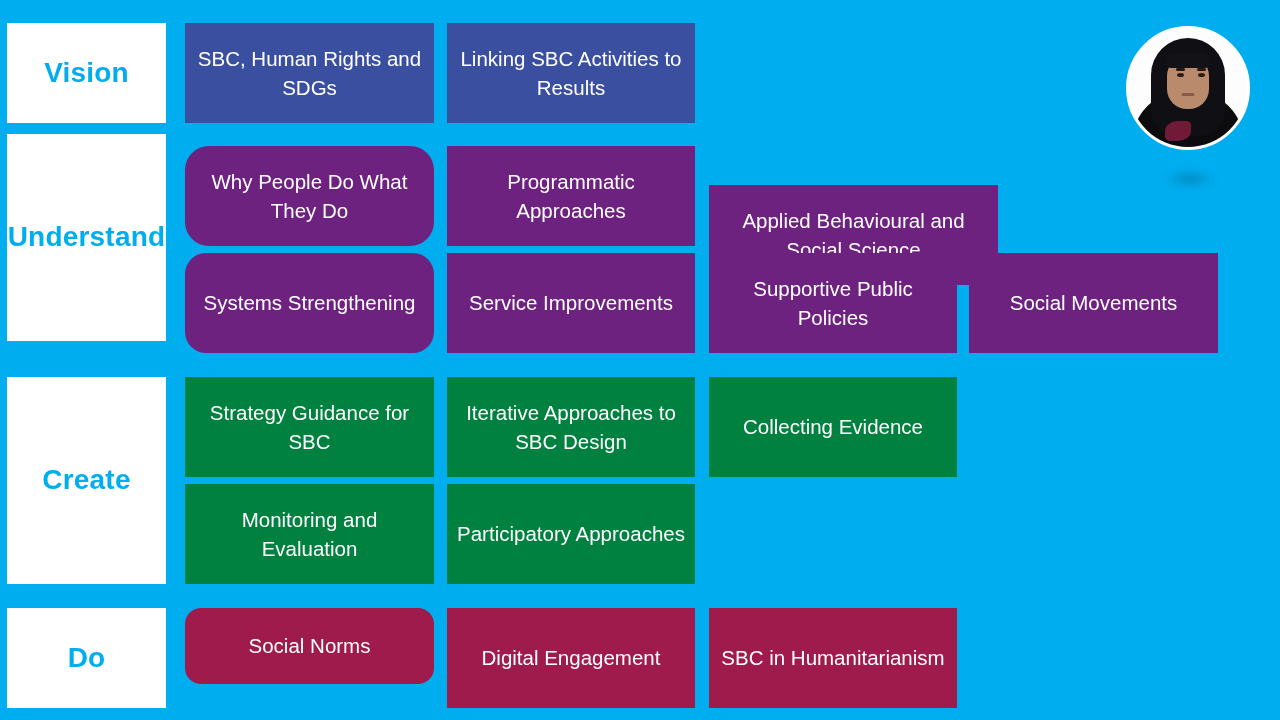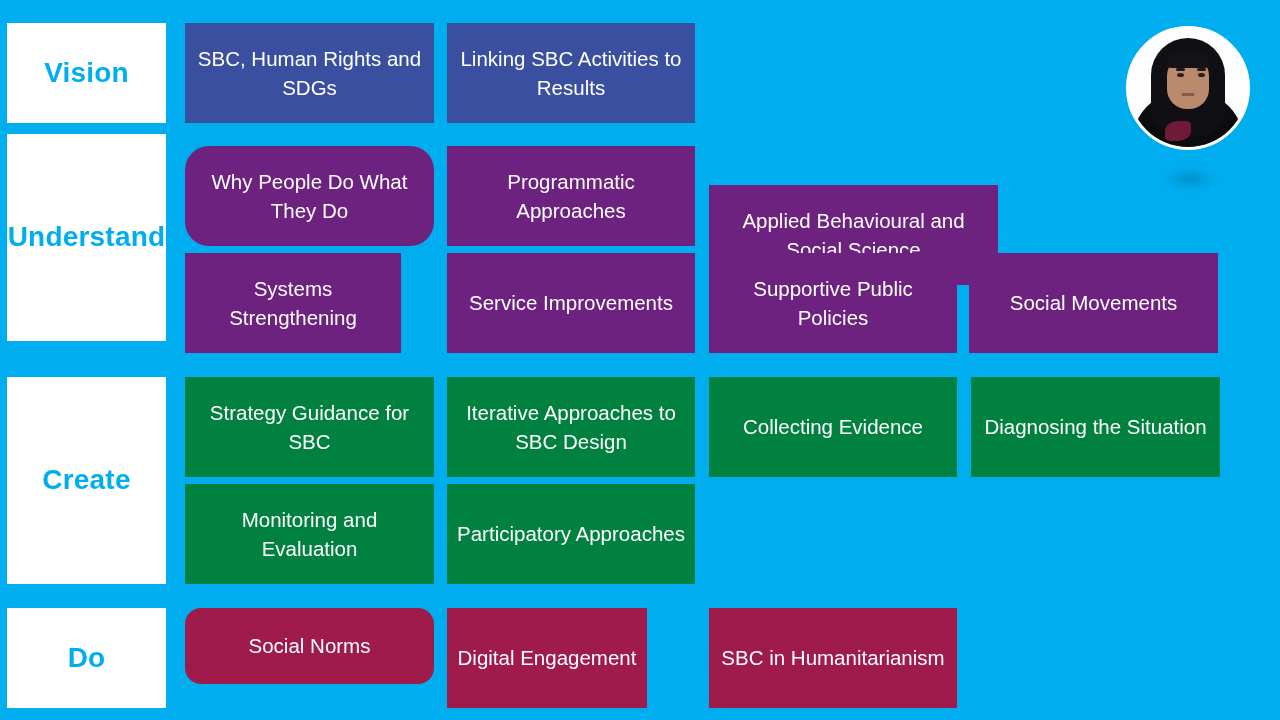--- a/index.html
+++ b/index.html
@@ -155,21 +155,21 @@
   <div class="tile c-purple" style="left:185px; top:146px; width:249px; height:100px;border-radius:24px;">
     <span class="tile-text">Why People Do What They Do</span>
   </div>
   <div class="tile c-purple" style="left:447px; top:146px; width:248px; height:100px;">
     <span class="tile-text">Programmatic Approaches</span>
   </div>
   <div class="tile c-purple" style="left:709px; top:146px; width:289px; height:100px;margin-top:39px;">
     <span class="tile-text">Applied Behavioural and Social Science</span>
   </div>
 
-  <div class="tile c-purple" style="left:185px; top:253px; width:216px; height:100px;">
+  <div class="tile c-purple" style="left:185px; top:253px; width:249px; height:100px;border-radius:21px;">
     <span class="tile-text">Systems Strengthening</span>
   </div>
   <div class="tile c-purple" style="left:447px; top:253px; width:248px; height:100px;">
     <span class="tile-text">Service Improvements</span>
   </div>
   <div class="tile c-purple" style="left:709px; top:253px; width:248px; height:100px;">
     <span class="tile-text">Supportive Public Policies</span>
   </div>
   <div class="tile c-purple" style="left:969px; top:253px; width:249px; height:100px;">
     <span class="tile-text">Social Movements</span>
@@ -181,39 +181,36 @@
 
   <div class="tile c-green" style="left:185px; top:377px; width:249px; height:100px;">
     <span class="tile-text">Strategy Guidance for SBC</span>
   </div>
   <div class="tile c-green" style="left:709px; top:377px; width:248px; height:100px;">
     <span class="tile-text">Collecting Evidence</span>
   </div>
   <div class="tile c-green" style="left:447px; top:377px; width:248px; height:100px;">
     <span class="tile-text">Iterative Approaches to SBC Design</span>
   </div>
-  <div class="tile c-green" style="left:971px; top:377px; width:249px; height:100px;">
-    <span class="tile-text">Diagnosing the Situation</span>
-  </div>
 
   <div class="tile c-green" style="left:185px; top:484px; width:249px; height:100px;">
     <span class="tile-text">Monitoring and Evaluation</span>
   </div>
   <div class="tile c-green" style="left:447px; top:484px; width:248px; height:100px;">
     <span class="tile-text">Participatory Approaches</span>
   </div>
 
   <div class="label-box" style="top:608px; height:100px;">
     <span class="label-text">Do</span>
   </div>
 
   <div class="tile c-crimson" style="left:185px; top:608px; width:249px; height:76px;border-radius:16px;">
     <span class="tile-text">Social Norms</span>
   </div>
-  <div class="tile c-crimson" style="left:447px; top:608px; width:200px; height:100px;">
+  <div class="tile c-crimson" style="left:447px; top:608px; width:248px; height:100px;">
     <span class="tile-text">Digital Engagement</span>
   </div>
   <div class="tile c-crimson" style="left:709px; top:608px; width:248px; height:100px;">
     <span class="tile-text">SBC in Humanitarianism</span>
   </div>
 
   <div id="avatar-shadow"></div>
   <div id="avatar-wrap">
     <div id="avatar">
       <div class="ph-bg"></div>

